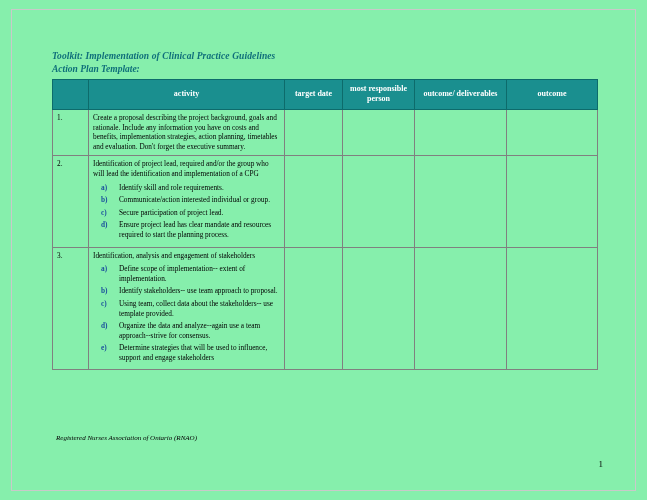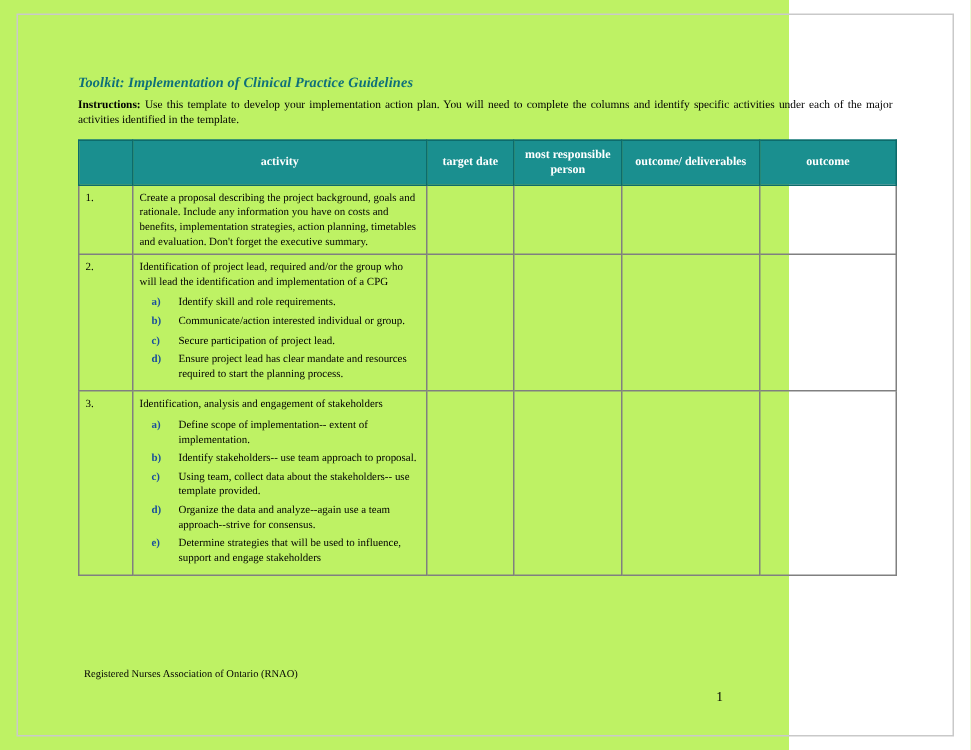--- a/index.html
+++ b/index.html
@@ -8,23 +8,23 @@
     background: #ffffff;
   }
   body {
     width: 647px;
     height: 500px;
     font-family: "Liberation Serif", serif;
     overflow: hidden;
   }
   .page {
     position: relative;
-    width: 526px;
+    width: 647px;
     height: 500px;
-    background: #bef264;
+    background: #86efac;
     box-sizing: border-box;
   }
   .page-border {
     position: absolute;
     left: 11px;
     top: 9px;
     width: 625px;
     height: 482px;
     border: 1px solid #c9c9c9;
     box-sizing: border-box;
@@ -116,45 +116,43 @@
     position: absolute;
     left: 8px;
     top: 0;
     color: #1a4f9c;
     font-weight: bold;
   }
   .cell-blank { }
   .footer {
     position: absolute;
     left: 56px;
-    top: 445px;
+    top: 434px;
     font-size: 7px;
+    font-style: italic;
     color: #000000;
   }
   .pagenum {
     position: absolute;
     right: 44px;
     top: 459px;
     font-size: 9px;
     color: #000000;
   }
 </style>
 </head>
 <body>
 
 <div class="page">
   <div class="page-border"></div>
 
   <div class="content">
     <div class="title-line">Toolkit: Implementation of Clinical Practice Guidelines</div>
-
-    <div class="instructions">
-      <b>Instructions:</b>
-      <span>Use this template to develop your implementation action plan. You will need to complete the columns and identify specific activities under each of the major activities identified in the template.</span>
-    </div>
+    <div class="title-line2">Action Plan Template:</div>
+
 
     <table class="plan">
       <colgroup>
         <col style="width:36px">
         <col style="width:196px">
         <col style="width:58px">
         <col style="width:72px">
         <col style="width:92px">
         <col style="width:91px">
       </colgroup>

